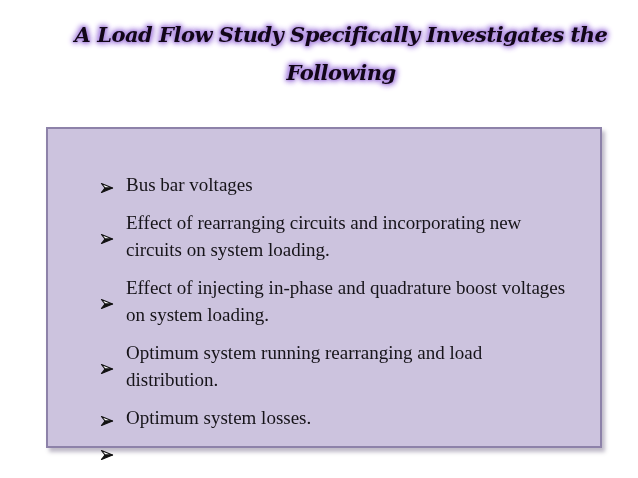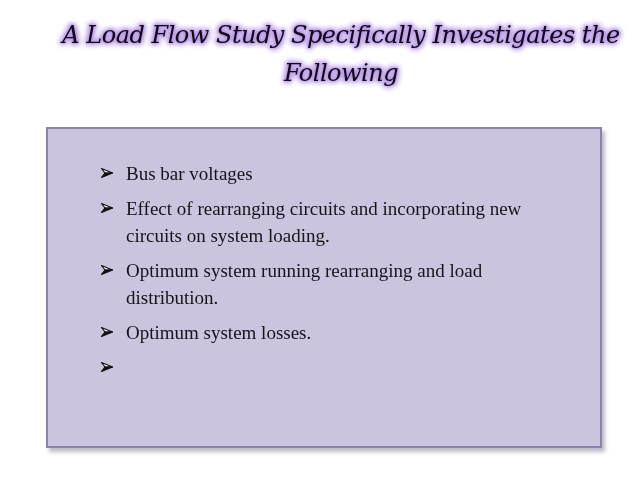--- a/index.html
+++ b/index.html
@@ -22,22 +22,22 @@
   .slide-title {
     position: absolute;
     top: 16px;
     left: 0;
     width: 100%;
     text-align: center;
   }
   .title-line {
     font-family: "DejaVu Serif", "Liberation Serif", serif;
     font-style: italic;
-    font-weight: normal;
-    font-size: 24px;
+    font-weight: bold;
+    font-size: 21px;
     line-height: 38px;
     white-space: nowrap;
     letter-spacing: -0.5px;
     color: var(--title-text);
     text-shadow:
       0 0 2px var(--title-glow),
       0 0 3px var(--title-glow),
       0 0 5px var(--title-glow),
       0 0 7px var(--title-glow),
       1px 1px 6px var(--title-glow),
@@ -53,22 +53,23 @@
     background: var(--box-fill);
     border: 2px solid var(--box-border);
     box-shadow: 3px 4px 4px rgba(110, 100, 130, 0.45);
   }
   .bullet-list {
     list-style: none;
     padding: 31px 20px 0 52px;
   }
   .bullet-item {
     display: flex;
-    align-items: flex-start;
+    align-items: center;
     margin-bottom: 8px;
+    margin-top: 11px;
   }
   .bullet {
     flex: 0 0 auto;
     width: 14px;
     height: 14px;
     margin-top: 6px;
     margin-right: 12px;
   }
   .item-text {
     font-family: "Liberation Serif", serif;
@@ -100,20 +101,27 @@
       </li>
 
       <li class="bullet-item">
         <svg class="bullet" viewBox="0 0 14 14" xmlns="http://www.w3.org/2000/svg">
           <path d="M1.5 2.5 L12.5 7 L5 7 Z" fill="#ffffff" stroke="#111111" stroke-width="1.2" stroke-linejoin="round"></path>
           <path d="M12.5 7 L1.5 11.5 L5 7 Z" fill="#111111" stroke="#111111" stroke-width="1.2" stroke-linejoin="round"></path>
         </svg>
         <span class="item-text">Effect of rearranging circuits and incorporating new circuits on system loading.</span>
       </li>
 
+      <li class="bullet-item">
+        <svg class="bullet" viewBox="0 0 14 14" xmlns="http://www.w3.org/2000/svg">
+          <path d="M1.5 2.5 L12.5 7 L5 7 Z" fill="#ffffff" stroke="#111111" stroke-width="1.2" stroke-linejoin="round"></path>
+          <path d="M12.5 7 L1.5 11.5 L5 7 Z" fill="#111111" stroke="#111111" stroke-width="1.2" stroke-linejoin="round"></path>
+        </svg>
+        <span class="item-text">Effect of injecting in-phase and quadrature boost voltages on system loading.</span>
+      </li>
 
       <li class="bullet-item">
         <svg class="bullet" viewBox="0 0 14 14" xmlns="http://www.w3.org/2000/svg">
           <path d="M1.5 2.5 L12.5 7 L5 7 Z" fill="#ffffff" stroke="#111111" stroke-width="1.2" stroke-linejoin="round"></path>
           <path d="M12.5 7 L1.5 11.5 L5 7 Z" fill="#111111" stroke="#111111" stroke-width="1.2" stroke-linejoin="round"></path>
         </svg>
         <span class="item-text">Optimum system running rearranging and load distribution.</span>
       </li>
 
       <li class="bullet-item">

